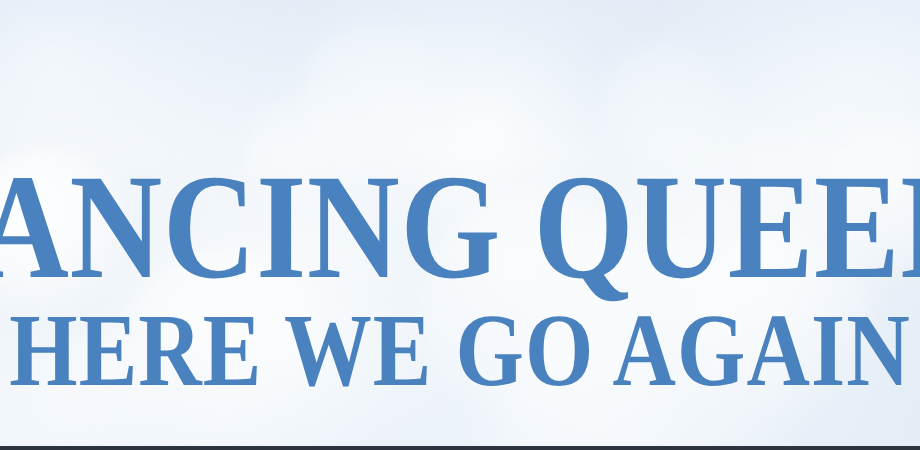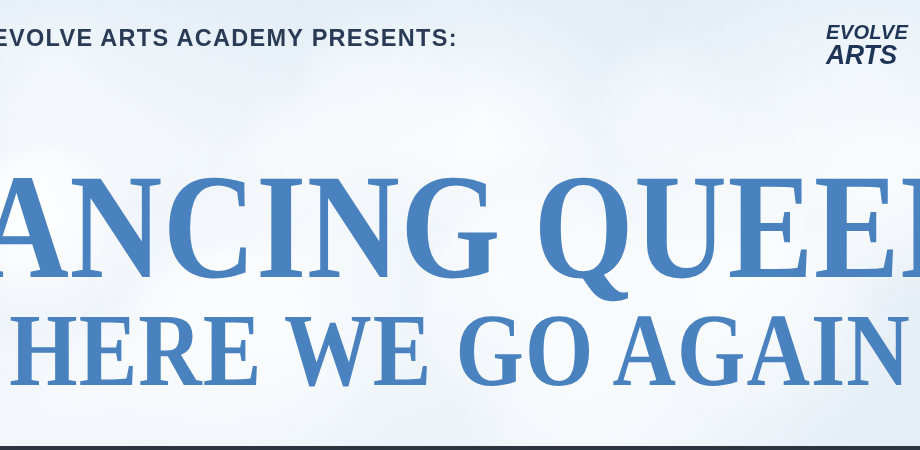--- a/index.html
+++ b/index.html
@@ -200,28 +200,20 @@
   <div class="orb b3"></div>
   <div class="orb b4"></div>
   <div class="orb b5"></div>
   <div class="orb b6"></div>
   <div class="orb b7"></div>
   <div class="orb b8"></div>
   <div class="orb b9"></div>
   <div class="orb b10"></div>
   <div class="bg-tint"></div>
 
-  <div class="header">
-    <div class="presents">EVOLVE ARTS ACADEMY PRESENTS:</div>
-
-    <div class="logo">
-      <span class="logo-top">EVOLVE</span>
-      <span class="logo-bottom">ARTS</span>
-    </div>
-  </div>
 
   <div class="title-block">
     <div class="headline">DANCING QUEEN!</div>
     <div class="subhead">HERE WE GO AGAIN</div>
   </div>
 
   <div class="bottom-bar"></div>
 
 </div>
 

